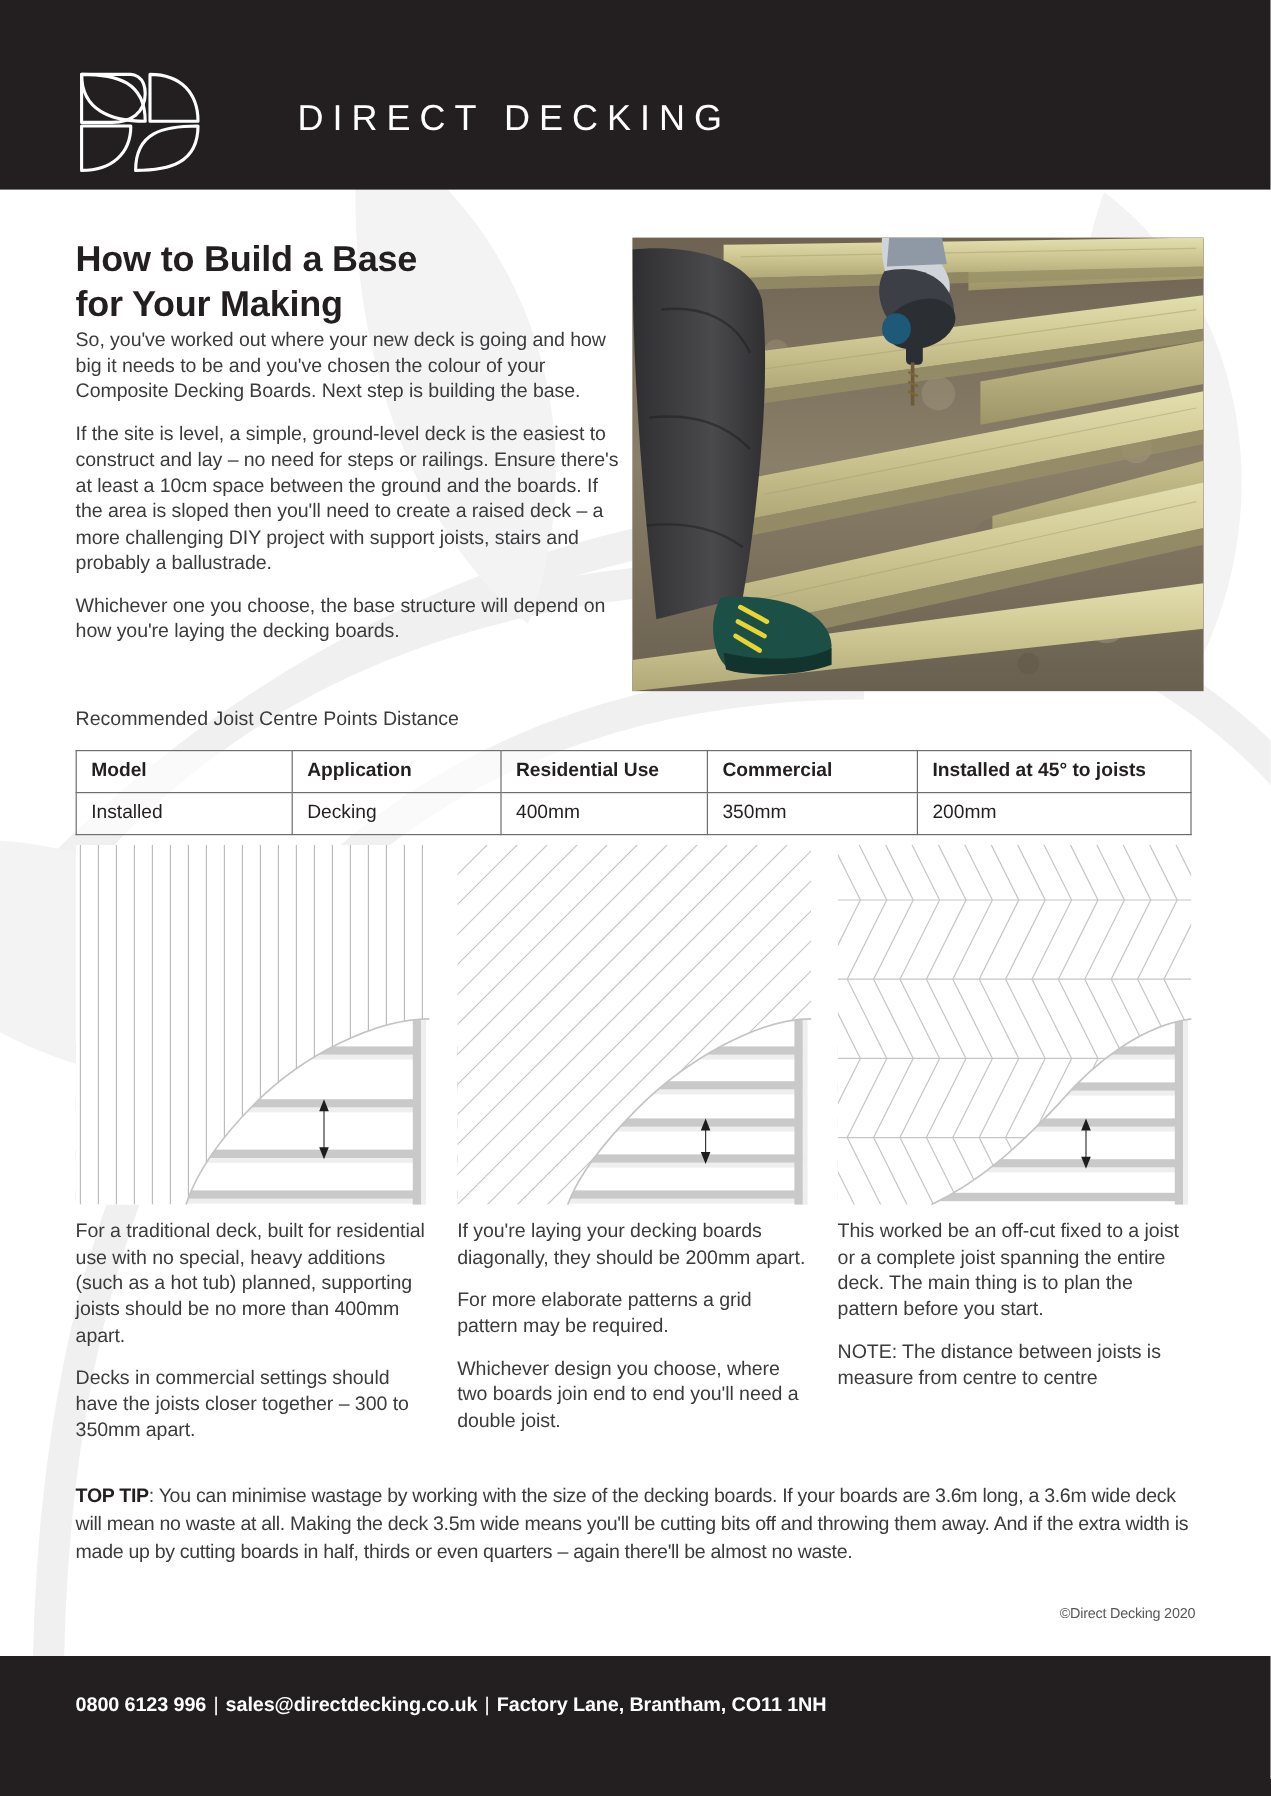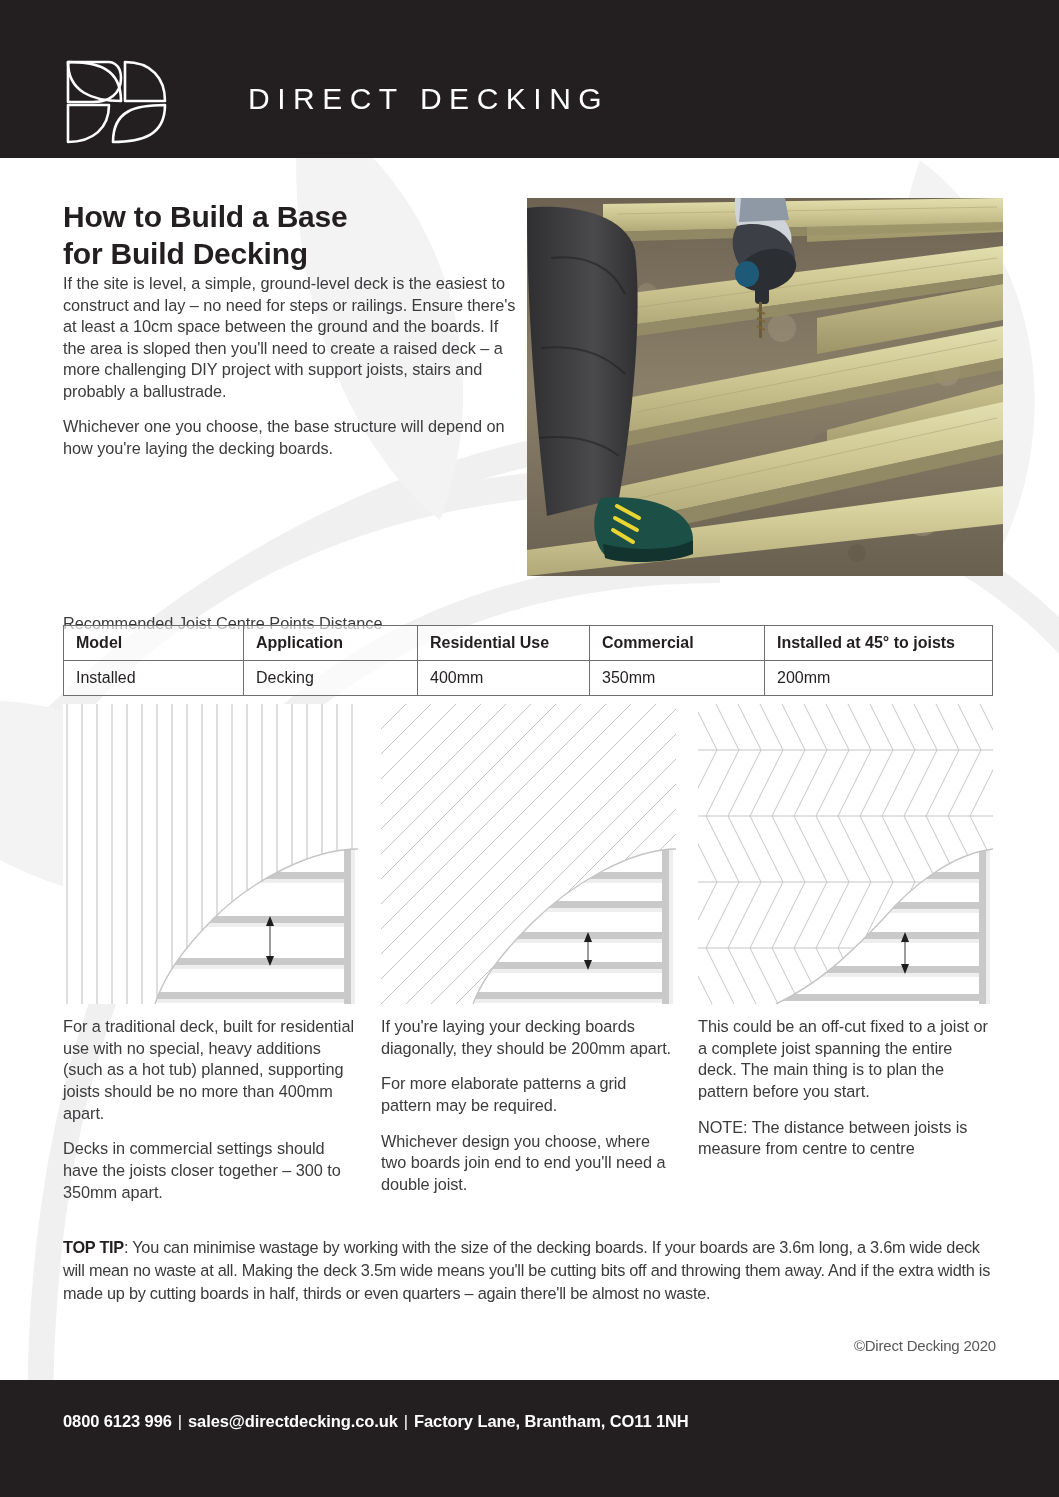--- a/index.html
+++ b/index.html
@@ -100,21 +100,20 @@
     border: 0;
   }
   #photo svg { display: block; }
 
   
   .table-caption {
     position: absolute;
     left: 63px; top: 432px;
     font-size: 16.3px;
     color: #3b3b3d;
-    margin-top: 24px;
   }
   #joist-table {
     position: absolute;
     left: 63px; top: 467px;
     width: 930px;
     border-collapse: collapse;
     font-size: 16px;
     color: #231f20;
     background: rgba(255,255,255,0.65);
   }
@@ -184,21 +183,21 @@
   }
   #top-tip .tip-label {
     font-weight: bold;
     color: #231f20;
   }
 
   
   #copyright {
     position: absolute;
     right: 63px; top: 1179px;
-    font-size: 15px;
+    font-size: 12px;
     color: #58585b;
     letter-spacing: -0.2px;
   }
 
   
   #footer-bar {
     position: absolute;
     left: 0; top: 1380px;
     width: 1059px;
     height: 117px;
@@ -250,24 +249,25 @@
         <path d="M102 53 C 102 84, 78 90, 50 90 C 50 58, 73 53, 102 53 Z"></path>
       </g>
     </svg>
     <div id="brand-name">DIRECT DECKING</div>
   </div>
 
   <div id="content">
 
     <div class="title">
       <div>How to Build a Base</div>
-      <div>for Build Decking</div>
+      <div>for Your Making</div>
     </div>
 
     <div class="intro-col">
+      <p>So, you've worked out where your new deck is going and how big it needs to be and you've chosen the colour of your Composite Decking Boards. Next step is building the base.</p>
       <p>If the site is level, a simple, ground-level deck is the easiest to construct and lay – no need for steps or railings.  Ensure there's at least a 10cm space between the ground and the boards.  If the area is sloped then you'll need to create a raised deck – a more challenging DIY project with support joists, stairs and probably a ballustrade.</p>
       <p>Whichever one you choose, the base structure will depend on how you're laying the decking boards.</p>
     </div>
 
     <div id="photo">
       <svg width="476" height="378" viewBox="0 0 476 378" xmlns="http://www.w3.org/2000/svg">
         <defs>
           <linearGradient id="wood" x1="0" y1="0" x2="0" y2="1">
             <stop offset="0%" stop-color="#e3dfae"></stop>
             <stop offset="45%" stop-color="#cfc894"></stop>
@@ -664,21 +664,21 @@
       <div class="tri-col" id="tcol-1">
         <p>For a traditional deck, built for residential use with no special, heavy additions (such as a hot tub) planned, supporting joists should be no more than 400mm apart.</p>
         <p>Decks in commercial settings should have the joists closer together – 300 to 350mm apart.</p>
       </div>
       <div class="tri-col" id="tcol-2">
         <p>If you're laying your decking boards diagonally, they should be 200mm apart.</p>
         <p>For more elaborate patterns a grid pattern may be required.</p>
         <p>Whichever design you choose, where two boards join end to end you'll need a double joist.</p>
       </div>
       <div class="tri-col" id="tcol-3">
-        <p>This could be an off-cut fixed to a joist or a complete joist spanning the entire deck.  The main thing is to plan the pattern before you start.</p>
+        <p>This worked be an off-cut fixed to a joist or a complete joist spanning the entire deck.  The main thing is to plan the pattern before you start.</p>
         <p>NOTE: The distance between joists is measure from centre to centre</p>
       </div>
     </div>
 
     <div id="top-tip">
       <span class="tip-label">TOP TIP</span><span>: You can minimise wastage by working with the size of the decking boards. If your boards are 3.6m long, a 3.6m wide deck will mean no waste at all.  Making the deck 3.5m wide means you'll be cutting bits off and throwing them away.  And if the extra width is made up by cutting boards in half, thirds or even quarters – again there'll be almost no waste.</span>
     </div>
 
     <div id="copyright">©Direct Decking 2020</div>
 

